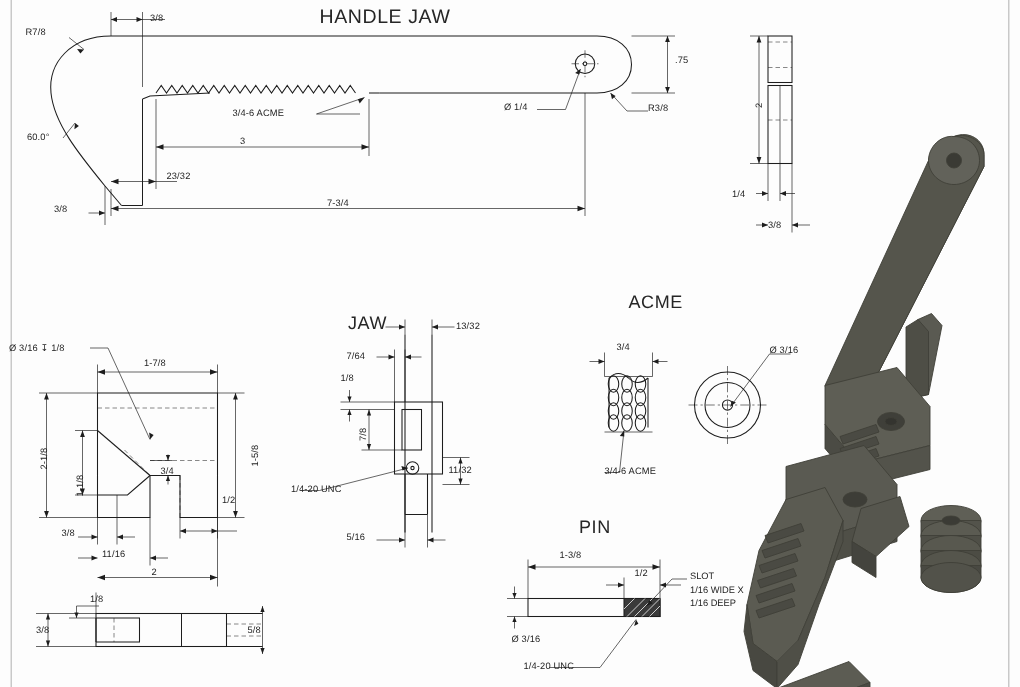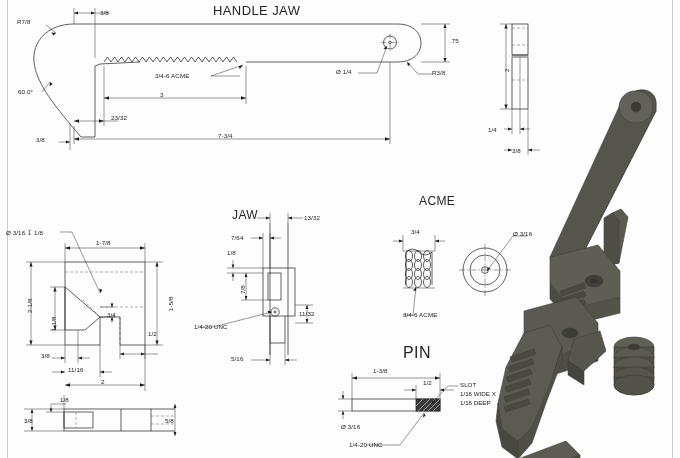--- a/index.html
+++ b/index.html
@@ -17,21 +17,21 @@
 <body>
 
 <div id="sheet">
 
   <div class="vline" style="left:7px;top:0;width:1px;height:458px;"></div>
   <div class="vline" style="left:672px;top:0;width:1px;height:458px;"></div>
 
   <div class="ttl" style="left:213px;top:3px;">HANDLE JAW</div>
   <div class="ttl" style="left:184px;top:208px;font-size:12px;margin-left:48px;">JAW</div>
   <div class="ttl" style="left:419px;top:194px;font-size:12px;">ACME</div>
-  <div class="ttl" style="left:403px;top:344px;font-size:16px;">PIN</div>
+  <div class="ttl" style="left:386px;top:344px;font-size:12px;">PIN</div>
 
   <svg width="680" height="458" style="left:0;top:0;" stroke="#1d1d1d" fill="none" stroke-width="0.7" shape-rendering="geometricPrecision">
 
     <path d="M74,24 L398,24"></path>
 
     <path d="M74,24 C47,24 32,42 34,62 C36,82 52,102 70,124"></path>
 
     <path d="M70,124 L81,137"></path>
     <path d="M81,137 L95,137"></path>
 

